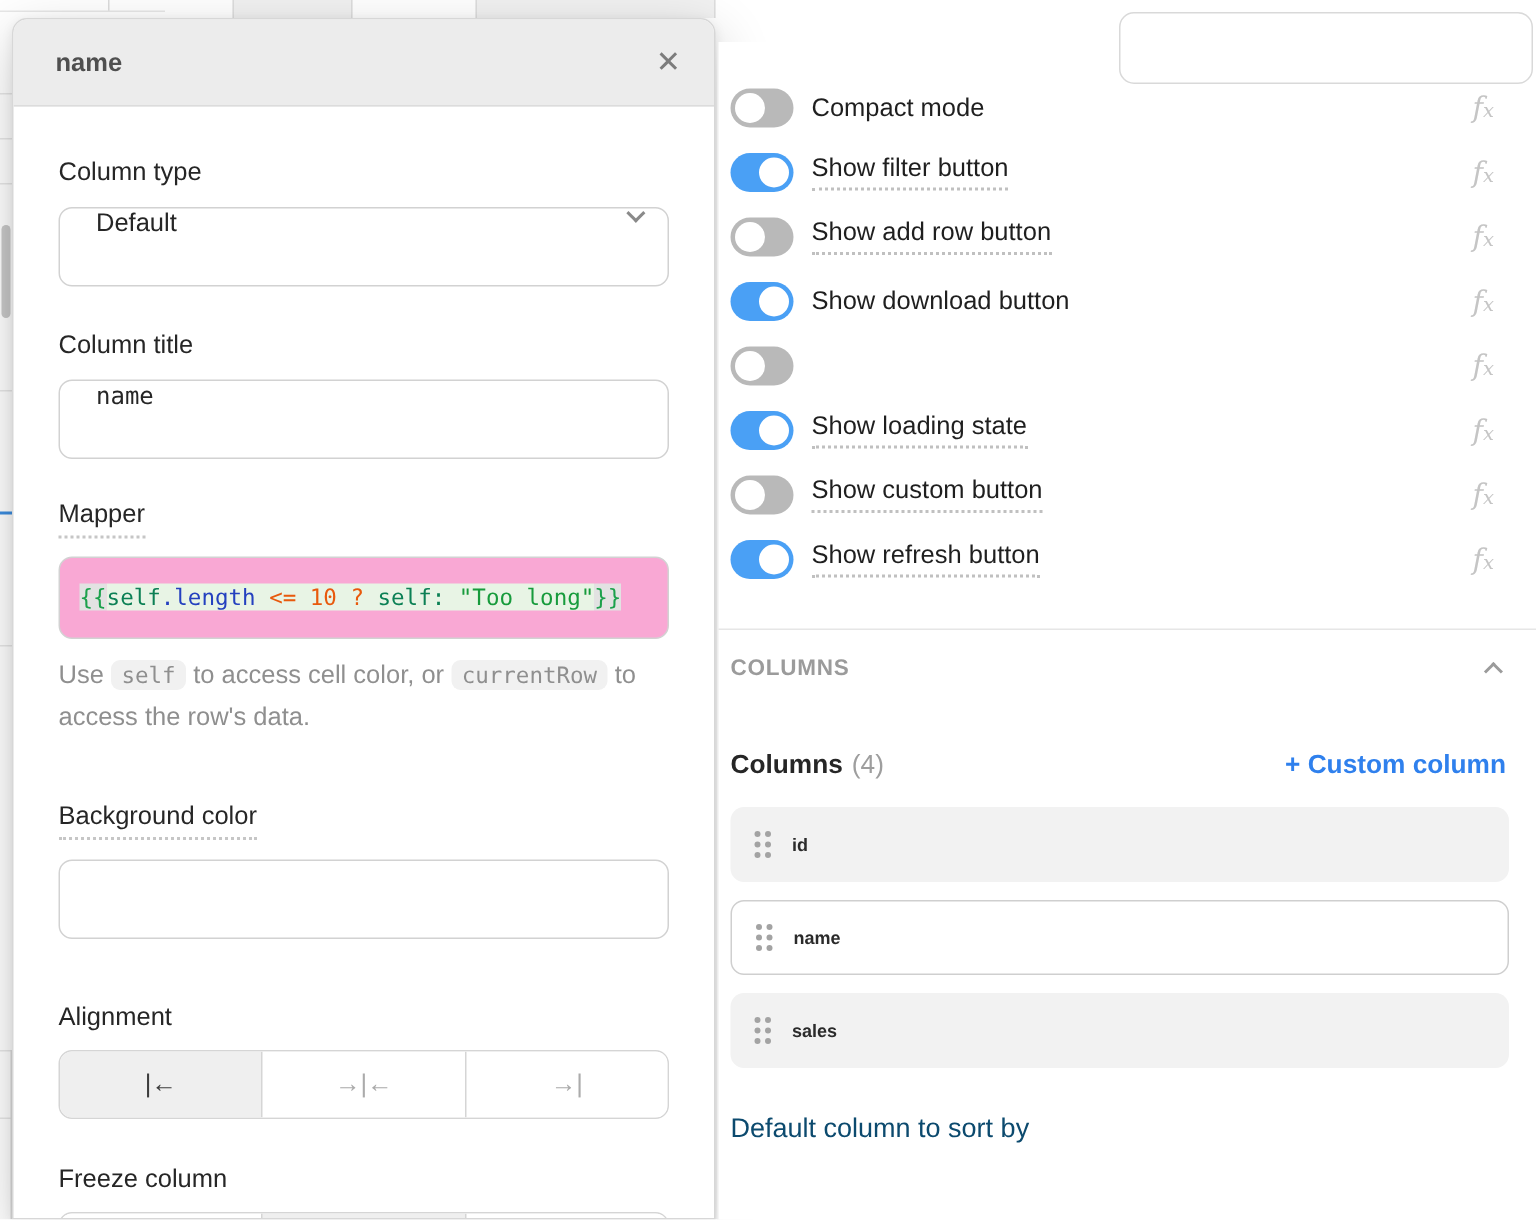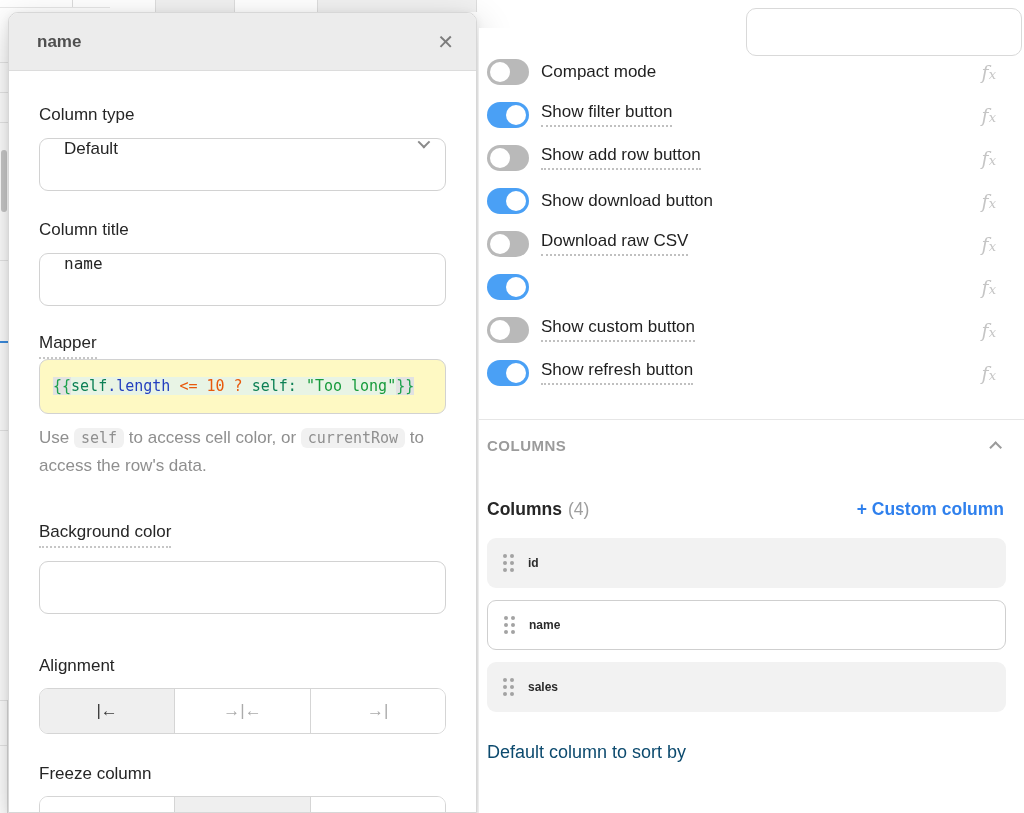--- a/index.html
+++ b/index.html
@@ -40,21 +40,21 @@
     background:#fff; display:flex; padding:0 18px 0 24px; font-size:17px; color:#262626;
   }
   .inputbox.mono { font-family:"DejaVu Sans Mono", monospace; font-size:16px; }
   .chev-down {
     margin-left:auto; width:9px; height:9px; border-right:2px solid #8a8a8a; border-bottom:2px solid #8a8a8a;
     transform:rotate(45deg) translateY(-2px);
   }
 
   
   .codebox {
-    border:1px solid #d2d2d2; border-radius:9px; background:#fef9c3;
+    margin-top:12px; border:1px solid #d2d2d2; border-radius:9px; background:#f9a8d4;
     padding:11px 13px; font-family:"DejaVu Sans Mono", monospace; font-size:15px;
     line-height:31px; white-space:pre-wrap; word-break:break-word; color:#262626;
   }
   .tok-brace { background:#e2e2e2; color:#1ca14c; }
   .expr { background:#e8f4e5; }
   .tok-kw  { color:#0c8055; }
   .tok-prop{ color:#2440bf; }
   .tok-op  { color:#e8590c; }
   .tok-str { color:#179b3c; }
 
@@ -241,28 +241,28 @@
             <div class="knob"></div>
           </div>
         <span class="toggle-label">Show download button</span>
         <span class="fx"><span class="fx-f">f</span><span class="fx-x">x</span></span>
       </div>
 
       <div class="toggle-row">
         <div class="toggle">
             <div class="knob"></div>
           </div>
-        <span class="toggle-label dotted">Download raw CSV</span>
         <span class="fx"><span class="fx-f">f</span><span class="fx-x">x</span></span>
       </div>
 
       <div class="toggle-row">
         <div class="toggle on">
             <div class="knob"></div>
           </div>
+        <span class="toggle-label dotted">Show loading state</span>
         <span class="fx"><span class="fx-f">f</span><span class="fx-x">x</span></span>
       </div>
 
       <div class="toggle-row">
         <div class="toggle">
             <div class="knob"></div>
           </div>
         <span class="toggle-label dotted">Show custom button</span>
         <span class="fx"><span class="fx-f">f</span><span class="fx-x">x</span></span>
       </div>

